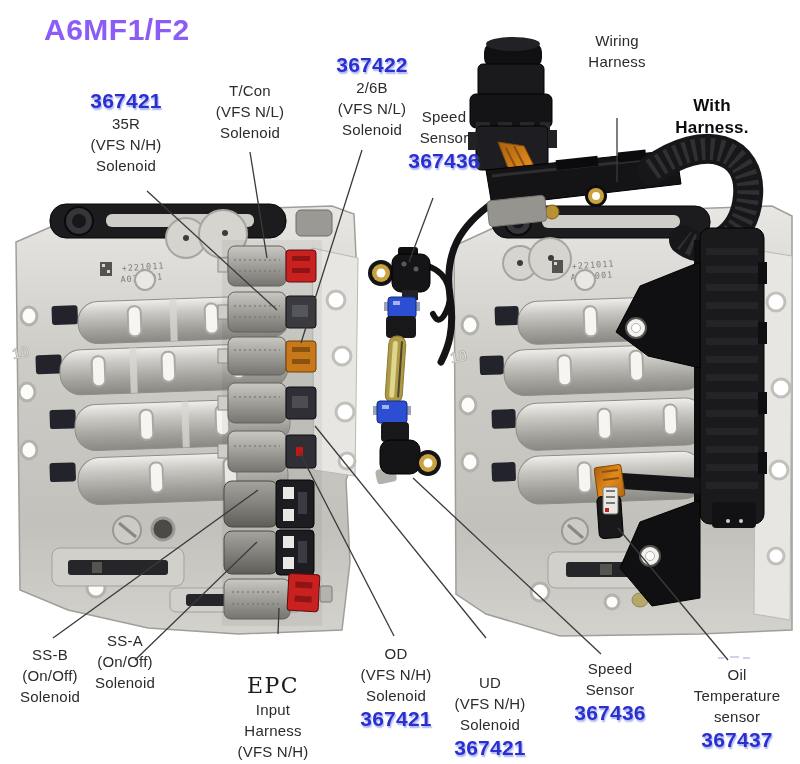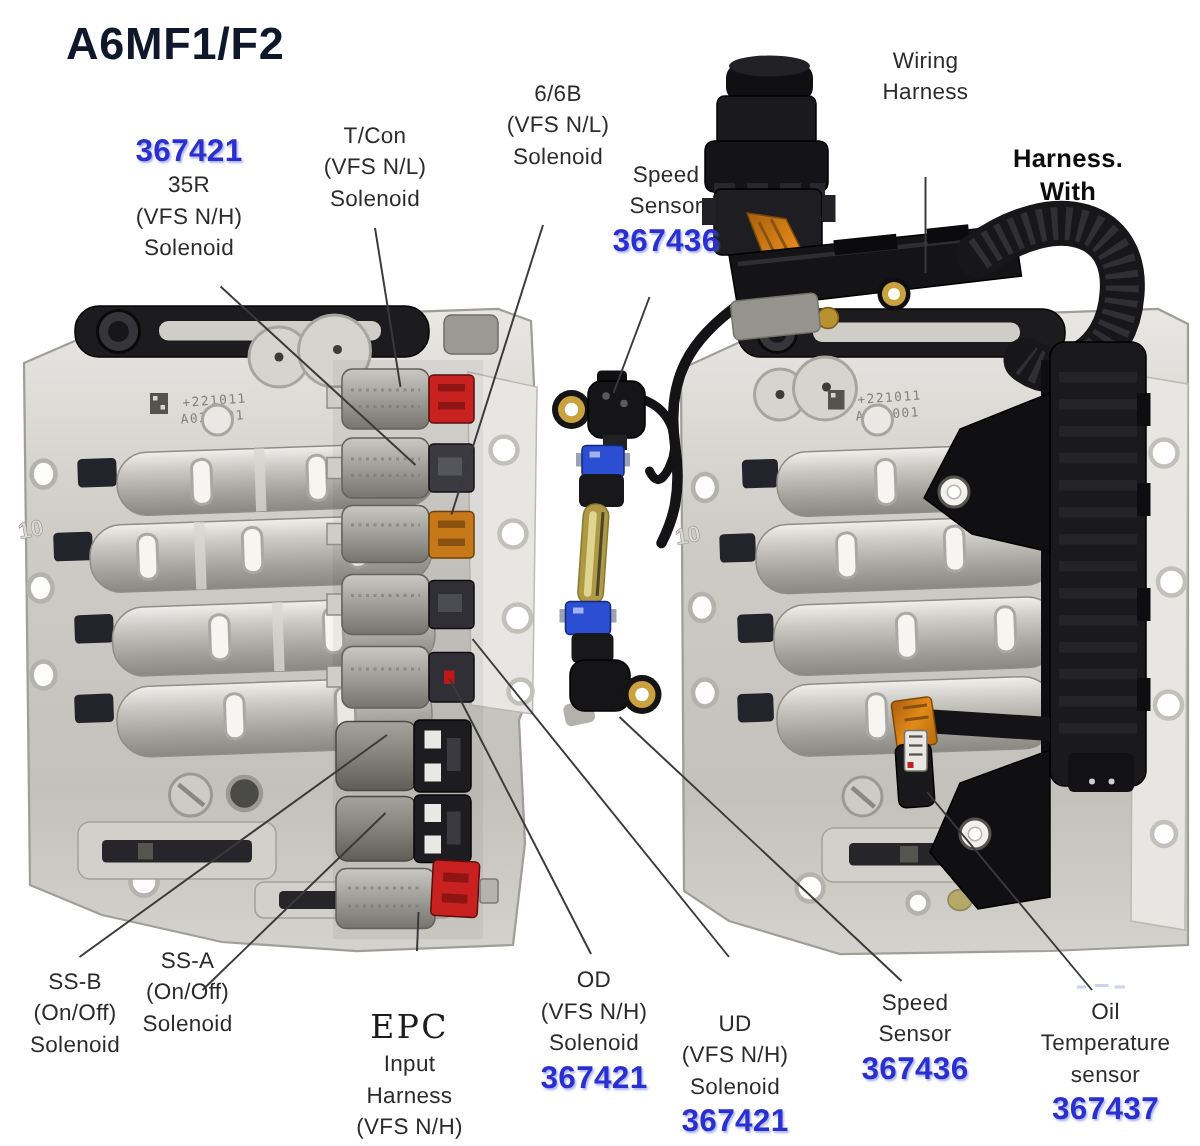--- a/index.html
+++ b/index.html
@@ -6,21 +6,21 @@
   #page{position:relative;width:800px;height:764px;background:#ffffff;overflow:hidden;
         font-family:"Liberation Sans",sans-serif;}
   #scene{position:absolute;left:0;top:0;width:800px;height:764px;}
   .lbl{position:absolute;text-align:center;font:15px/21px "Liberation Sans",sans-serif;
        color:#2b2b2b;letter-spacing:0.2px;}
   .pn{font:bold 21px/25px "Liberation Sans",sans-serif;color:#2a2fd0;
       text-shadow:1px 1.5px 1.5px rgba(100,115,225,0.55);}
   .epc-big{font:22px/26px "DejaVu Serif",serif;letter-spacing:1.5px;color:#1c1c1c;margin-top:36px;}
   .bold-lbl{font-weight:bold;font-size:17px;line-height:22px;color:#0c0c0c;}
   #title{position:absolute;left:44px;top:12px;font:bold 30px/36px "Liberation Sans",sans-serif;
-         color:#0f172a;letter-spacing:0.5px;}
+         color:#8b5cf6;letter-spacing:0.5px;}
   svg text.stamp{font:8.5px "DejaVu Sans Mono",monospace;fill:#82807a;letter-spacing:1px;}
   svg text.cast{font:bold 15px "Liberation Sans",sans-serif;fill:#dbd9d3;stroke:#98968f;stroke-width:0.4;}
 </style>
 </head>
 <body>
 
 <div id="page">
 
   <svg id="scene" viewBox="0 0 800 764">
     <defs>
@@ -453,39 +453,40 @@
     <div>Solenoid</div>
   </div>
 
   <div class="lbl" style="left:170px;top:80px;width:160px;">
     <div>T/Con</div>
     <div>(VFS N/L)</div>
     <div>Solenoid</div>
   </div>
 
   <div class="lbl" style="left:292px;top:52px;width:160px;">
-    <div>6/6B</div>
+    <div class="pn">367422</div>
+    <div>2/6B</div>
     <div>(VFS N/L)</div>
     <div>Solenoid</div>
   </div>
 
   <div class="lbl" style="left:385px;top:106px;width:118px;">
     <div>Speed</div>
     <div>Sensor</div>
     <div class="pn">367436</div>
   </div>
 
   <div class="lbl" style="left:537px;top:30px;width:160px;">
     <div>Wiring</div>
     <div>Harness</div>
   </div>
 
   <div class="lbl bold-lbl" style="left:642px;top:95px;width:140px;">
+    <div>With</div>
     <div>Harness.</div>
-    <div>With</div>
   </div>
 
   <div class="lbl" style="left:0px;top:644px;width:100px;">
     <div>SS-B</div>
     <div>(On/Off)</div>
     <div>Solenoid</div>
   </div>
 
   <div class="lbl" style="left:66px;top:630px;width:118px;">
     <div>SS-A</div>

